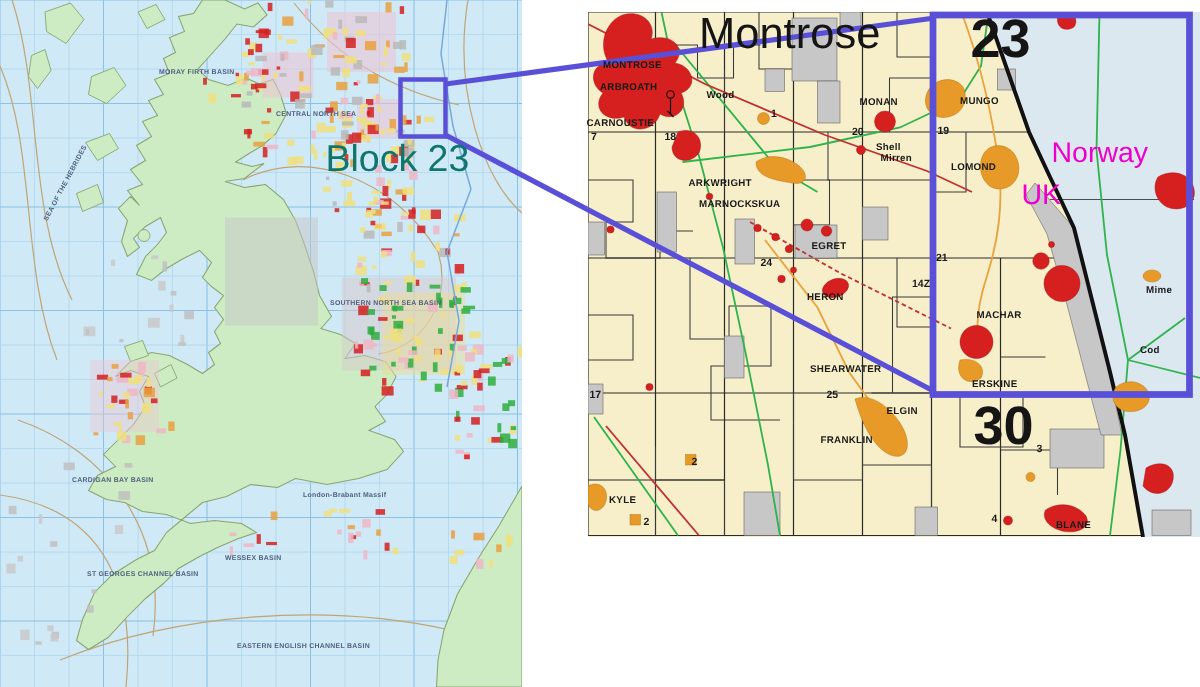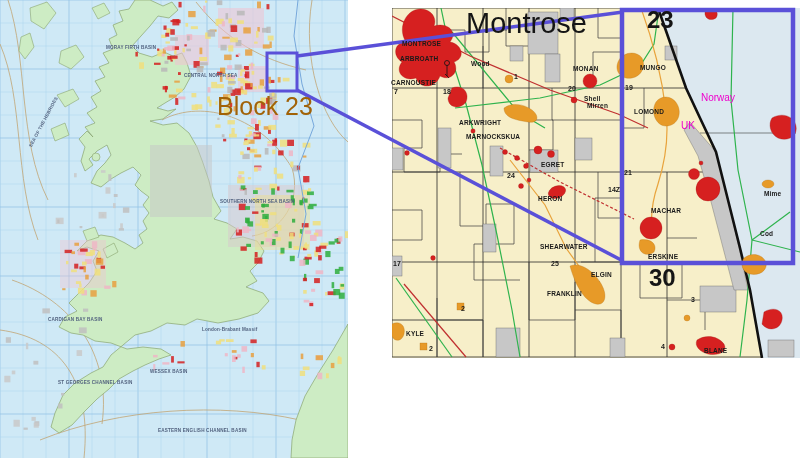--- a/index.html
+++ b/index.html
@@ -5,26 +5,26 @@
   html,body{margin:0;padding:0;background:#fff;}
   #stage{position:relative;width:800px;height:458px;background:#ffffff;overflow:hidden;
          font-family:"Liberation Sans",sans-serif;}
   #leftmap{position:absolute;left:0;top:0;width:348px;height:458px;}
   #inset{position:absolute;left:392px;top:8px;width:408px;height:350px;}
   #overlay{position:absolute;left:0;top:0;pointer-events:none;}
   #labels{position:absolute;left:0;top:0;width:800px;height:458px;pointer-events:none;}
   svg{display:block;}
   .lbl{position:absolute;white-space:nowrap;line-height:1;color:#111;}
   .big{font-size:29px;font-weight:400;color:#151515;}
-  .bignum{font-size:24px;font-weight:600;color:#151515;}
-  .country{font-size:10px;color:#ee00cc;font-weight:400;}
+  .bignum{font-size:36px;font-weight:600;color:#151515;}
+  .country{font-size:19px;color:#ee00cc;font-weight:400;}
   .fld{font-size:6.5px;font-weight:bold;letter-spacing:.2px;color:#1a1a1a;}
   .bnum{font-size:7px;font-weight:bold;color:#1a1a1a;}
   .rlbl{font-size:4.6px;font-weight:bold;letter-spacing:.2px;color:#51617e;}
-  .callout{position:absolute;left:217px;top:92px;font-size:25px;color:#a16207;}
+  .callout{position:absolute;left:217px;top:92px;font-size:25px;color:#0f766e;}
 </style>
 </head>
 <body>
 
 <div id="stage">
 
   <div id="leftmap">
     <svg width="348" height="458" viewBox="0 0 348 458">
       <rect x="0" y="0" width="348" height="458" fill="#cfe9f6"></rect>
       <g id="gridG">

